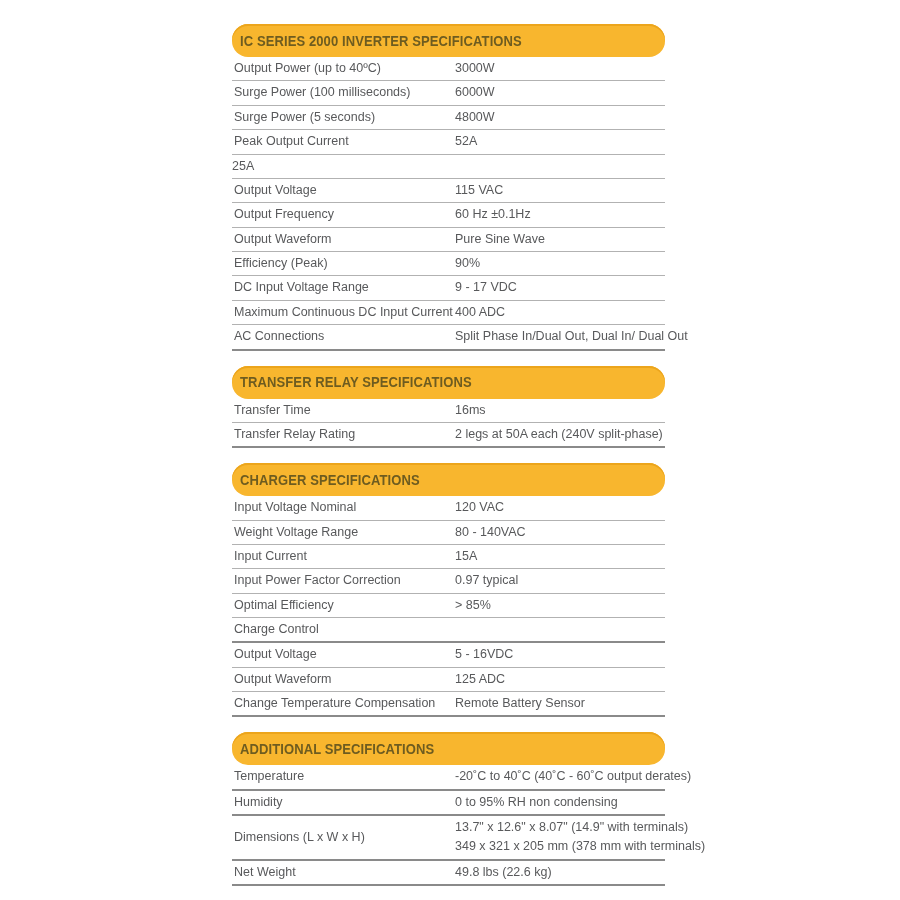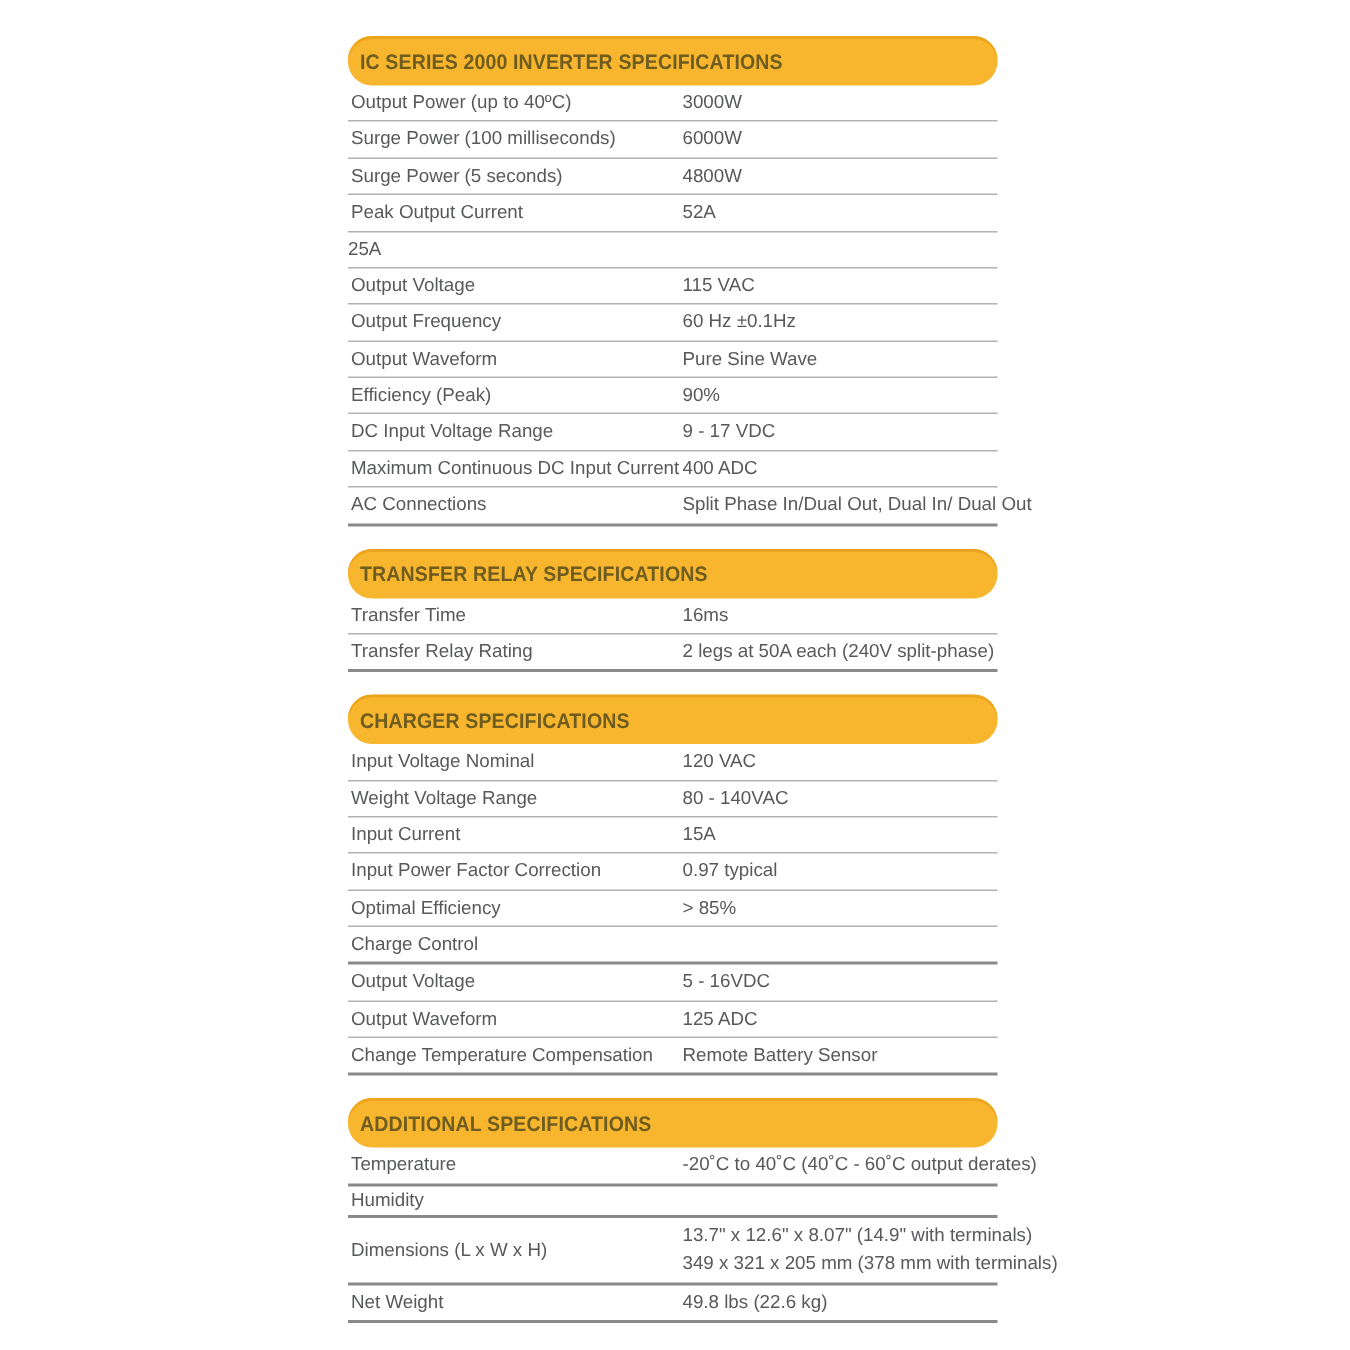--- a/index.html
+++ b/index.html
@@ -220,20 +220,21 @@
       <span class="section-title">ADDITIONAL SPECIFICATIONS</span>
     </div>
     <div class="section-rows">
   <div class="spec-row divider-thick">
     <div class="row-label">Temperature</div>
     <div class="row-value">-20˚C to 40˚C (40˚C - 60˚C output derates)</div>
   </div>
 
   <div class="spec-row divider-thick">
     <div class="row-label">Humidity</div>
+    <div class="row-value">0 to 95% RH non condensing</div>
   </div>
 
   <div class="spec-row divider-thick">
     <div class="row-label">Dimensions (L x W x H)</div>
     <div class="row-value">13.7" x 12.6" x 8.07" (14.9" with terminals)
 349 x 321 x 205 mm (378 mm with terminals)</div>
   </div>
 
   <div class="spec-row divider-thick">
     <div class="row-label">Net Weight</div>

